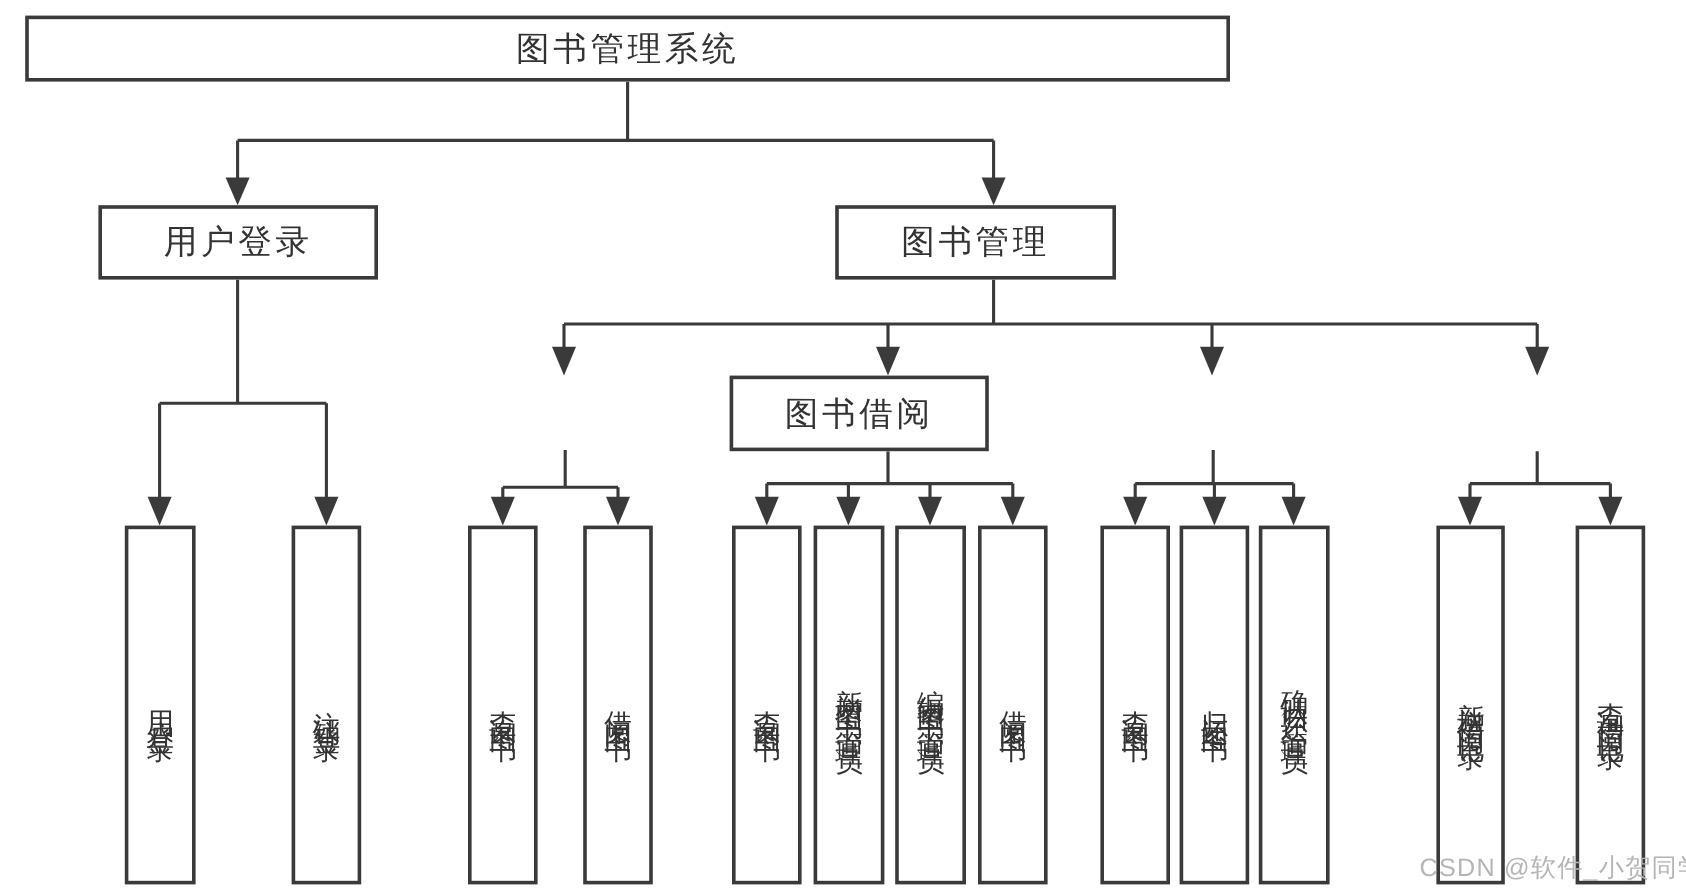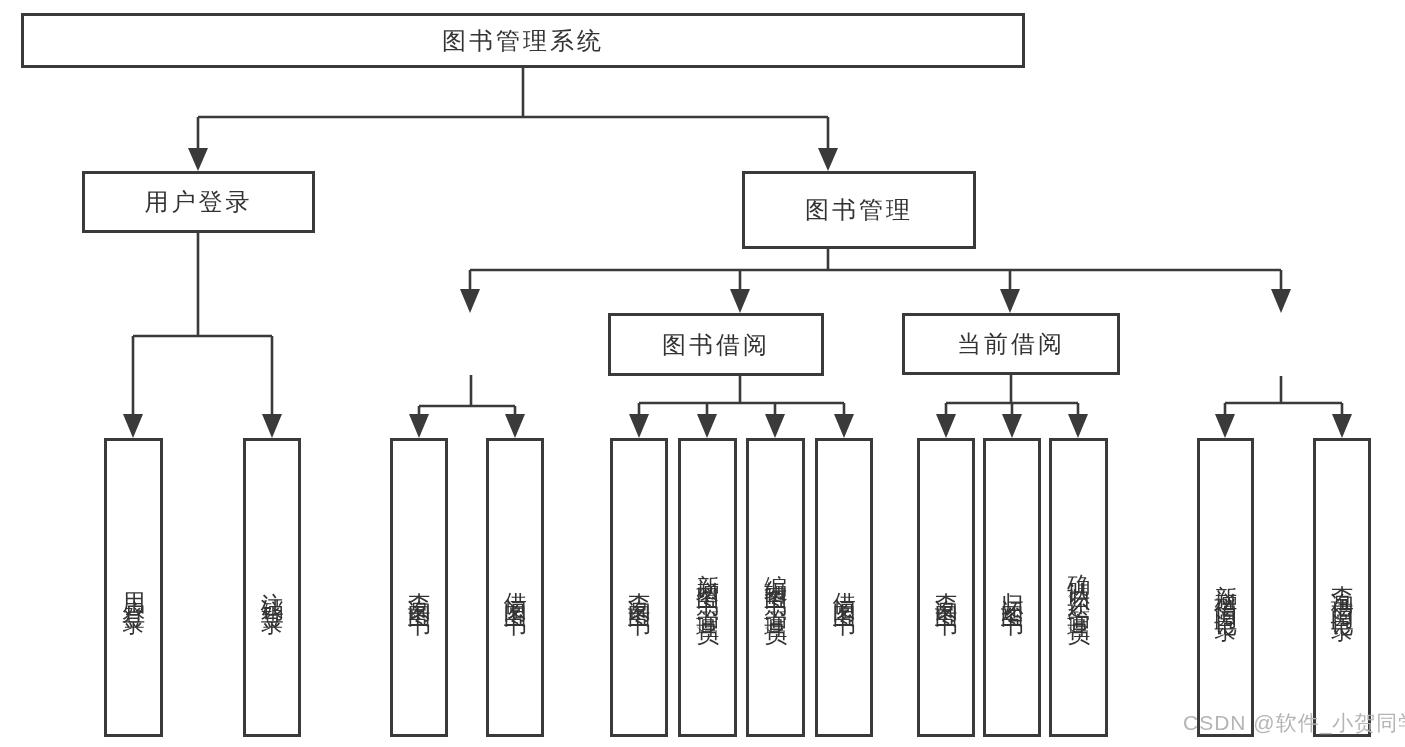--- a/index.html
+++ b/index.html
@@ -20,21 +20,21 @@
     position:absolute;
     box-sizing:border-box;
     border:3px solid var(--line);
     background:#ffffff;
     display:flex;
     align-items:center;
     justify-content:center;
     z-index:2;
   }
   .node.h span{
-    font-size:24px;
+    font-size:28px;
     letter-spacing:3px;
     color:var(--text);
     white-space:nowrap;
   }
   .node.v span{
     writing-mode:vertical-rl;
     text-orientation:mixed;
     font-size:23px;
     letter-spacing:7px;
     line-height:1.1;
@@ -107,29 +107,26 @@
     </g>
   </svg>
 
   <div class="node h" style="left:21px;top:13px;width:1004px;height:55px">
     <span>图书管理系统</span>
   </div>
 
   <div class="node h" style="left:82px;top:171px;width:233px;height:62px">
     <span>用户登录</span>
   </div>
-  <div class="node h" style="left:742px;top:171px;width:234px;height:78px">
+  <div class="node h" style="left:696px;top:171px;width:234px;height:62px">
     <span>图书管理</span>
   </div>
 
   <div class="node h" style="left:608px;top:313px;width:216px;height:63px">
     <span>图书借阅</span>
-  </div>
-  <div class="node h" style="left:902px;top:313px;width:218px;height:62px">
-    <span>当前借阅</span>
   </div>
 
   <div class="node v" style="left:104px;top:438px;width:59px;height:299px">
     <span>用户登录</span>
   </div>
   <div class="node v" style="left:243px;top:438px;width:58px;height:299px">
     <span>注销登录</span>
   </div>
 
   <div class="node v" style="left:390px;top:438px;width:58px;height:299px">

